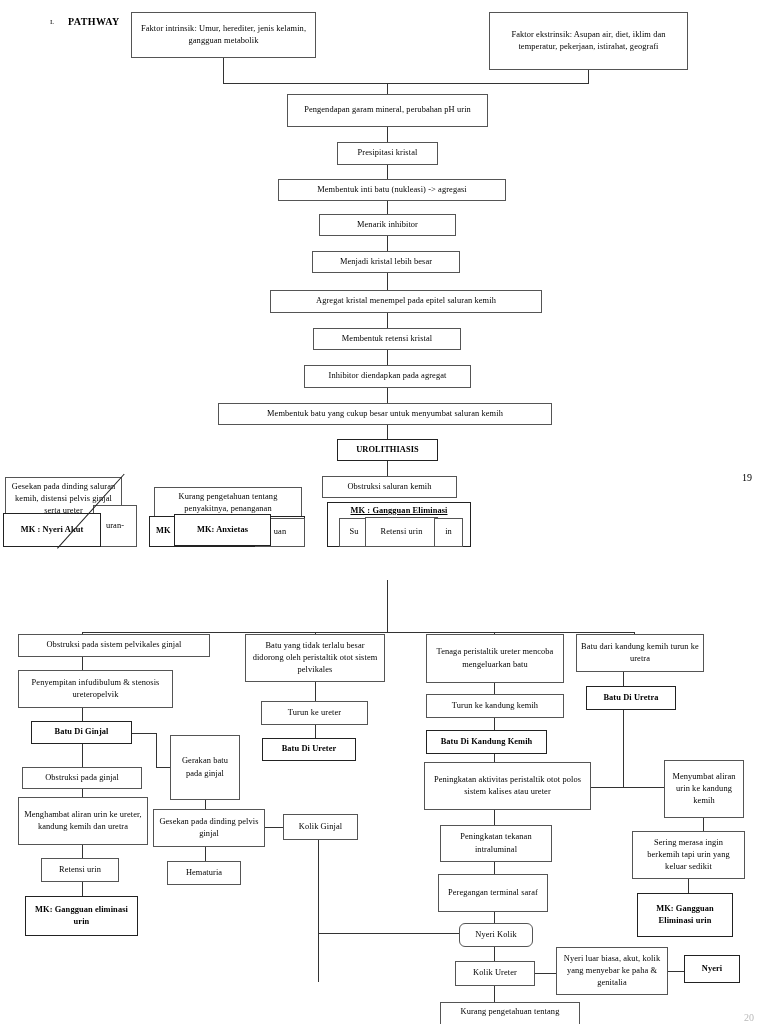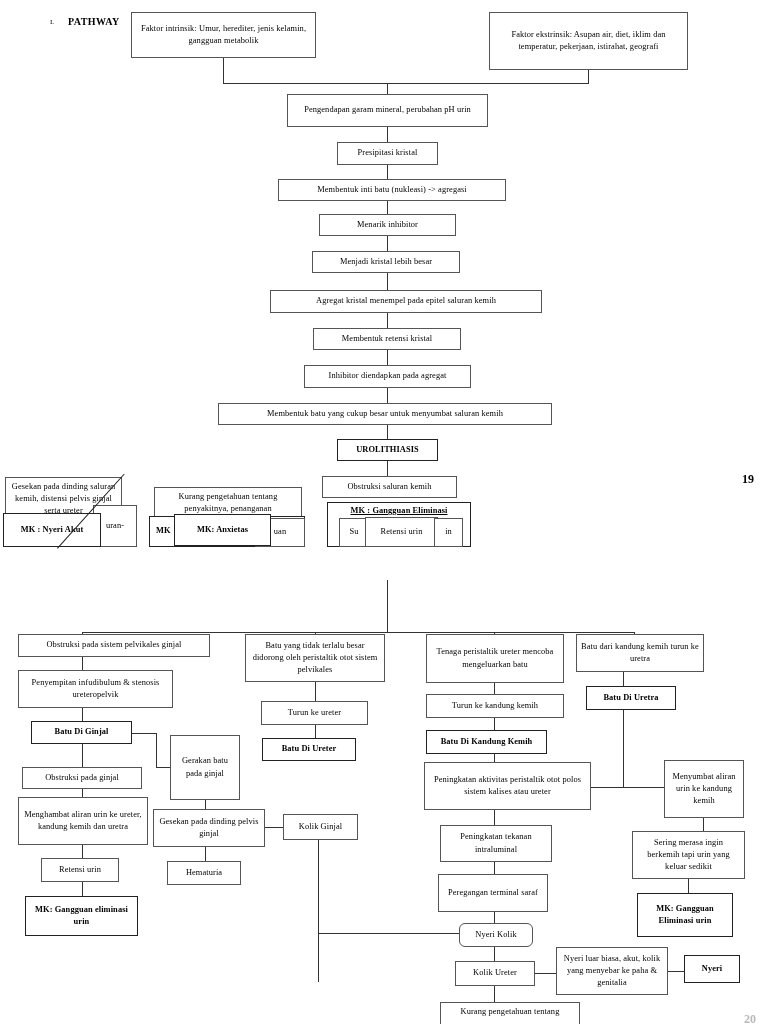--- a/index.html
+++ b/index.html
@@ -61,22 +61,22 @@
     font-weight:bold;
     font-size:10px;
     letter-spacing:.4px;
   }
   .listnum{
     position:absolute;
     font-size:7px;
   }
   .pagenum{
     position:absolute;
-    font-size:12px;
-    font-weight:bold;
+    font-size:10px;
+    font-weight:normal;
   }
   .pagenum.faint{color:#b9b9b9;}
 </style>
 </head>
 <body>
 
 <div id="page">
 
   <span class="listnum" style="left:50px; top:18px;">I.</span>
   <span class="heading" style="left:68px; top:16px;">PATHWAY</span>

